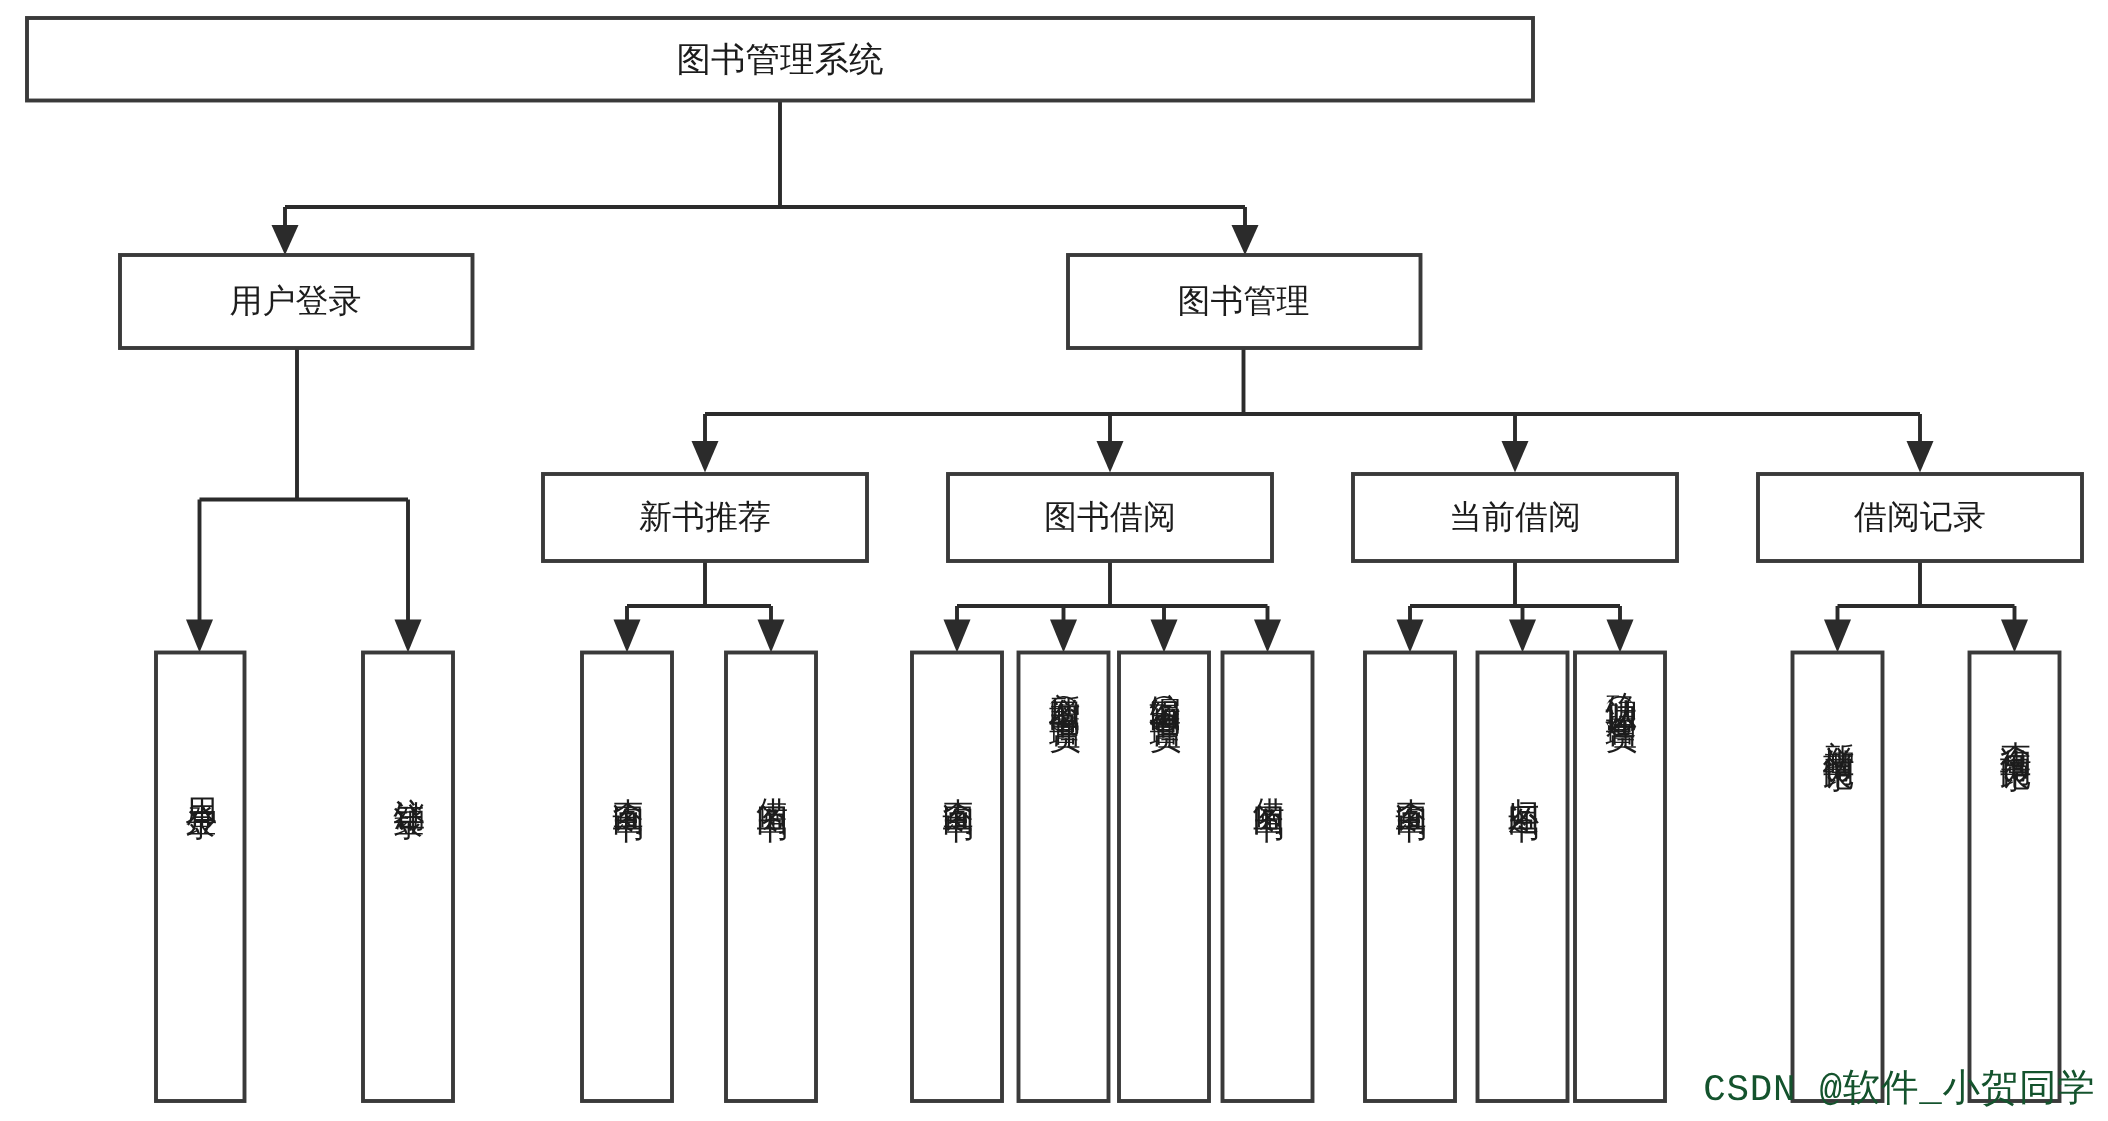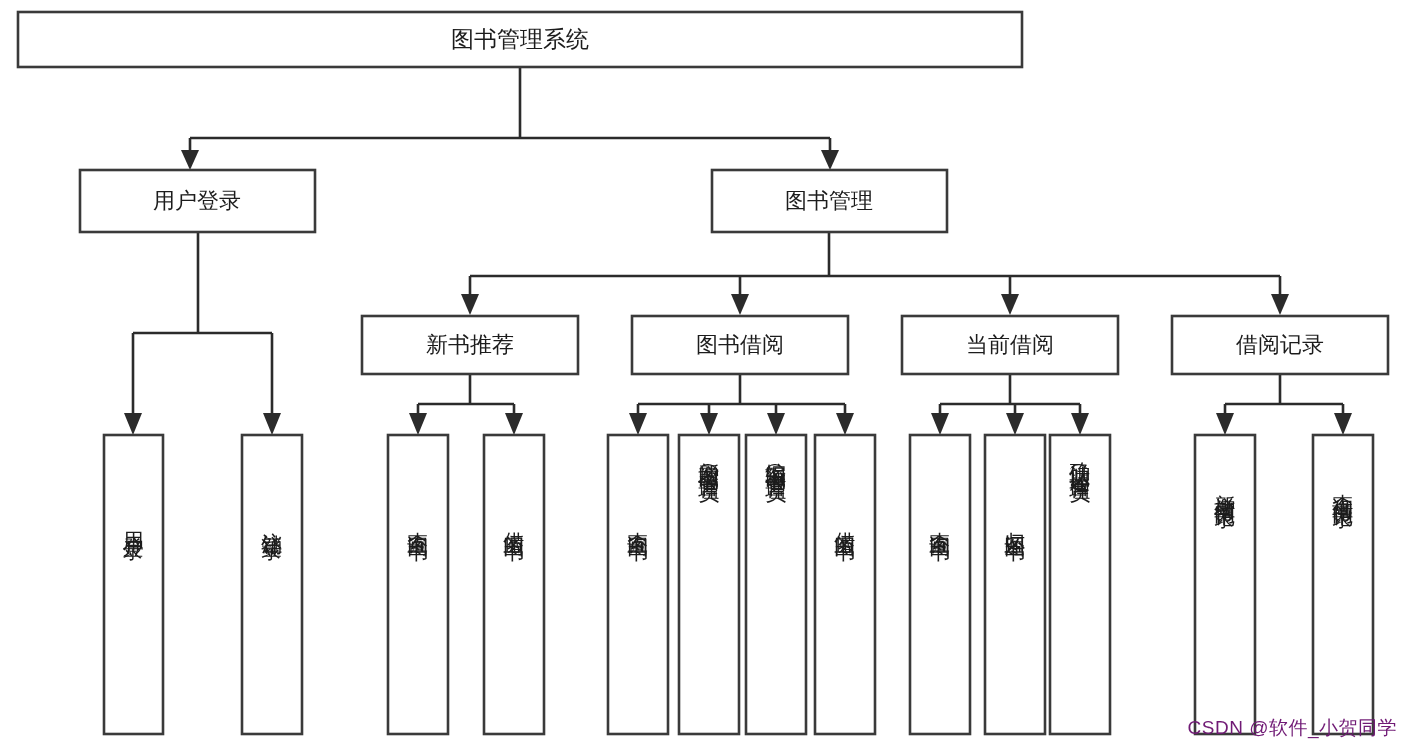--- a/index.html
+++ b/index.html
@@ -68,23 +68,23 @@
     font-size: 21px;
     line-height: 1.12;
     letter-spacing: 3px;
     color: #1c1c1c;
     white-space: nowrap;
   }
   .watermark {
     position: absolute;
     right: 8px;
     bottom: 6px;
-    font-family: Liberation Sans, sans-serif;
-    font-size: 19px;
-    color: #701a75;
+    font-family: Liberation Mono, monospace;
+    font-size: 25px;
+    color: #14532d;
     letter-spacing: 0.5px;
     white-space: nowrap;
   }
 </style>
 </head>
 <body>
 
 <div id="diagram-root">
 
   <svg class="diagram-canvas" viewBox="0 0 1405 747">

